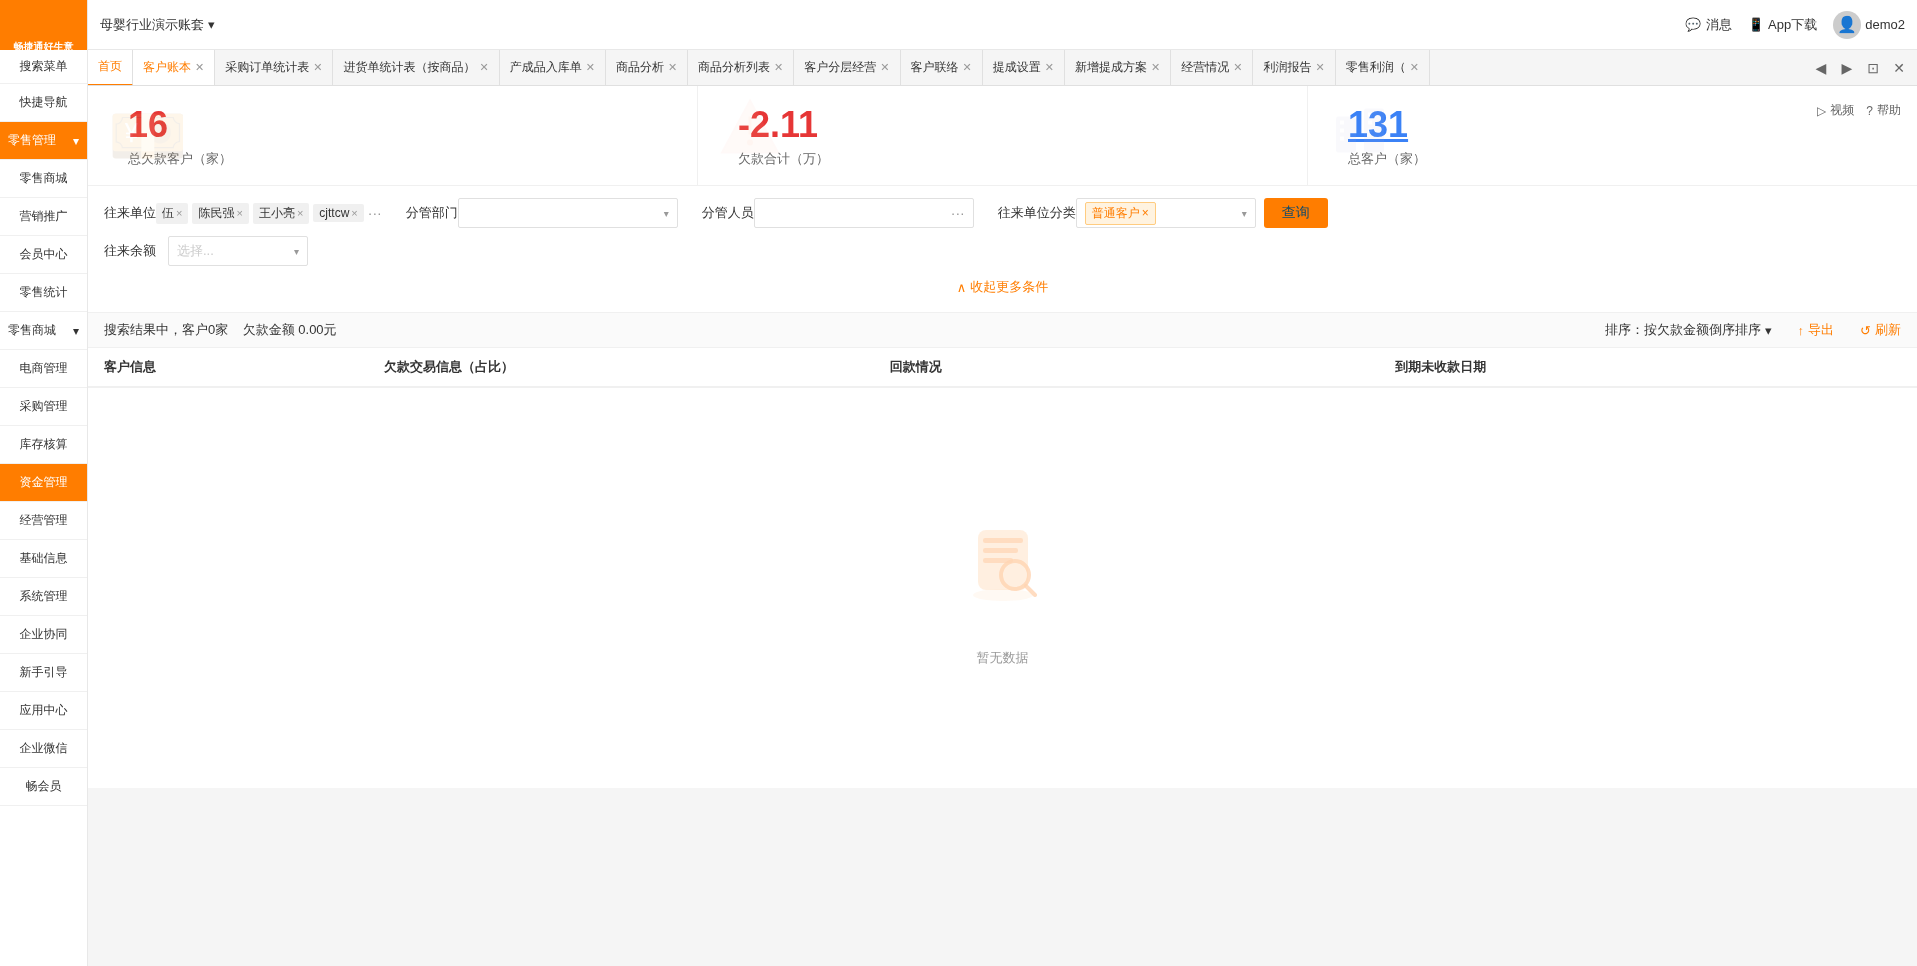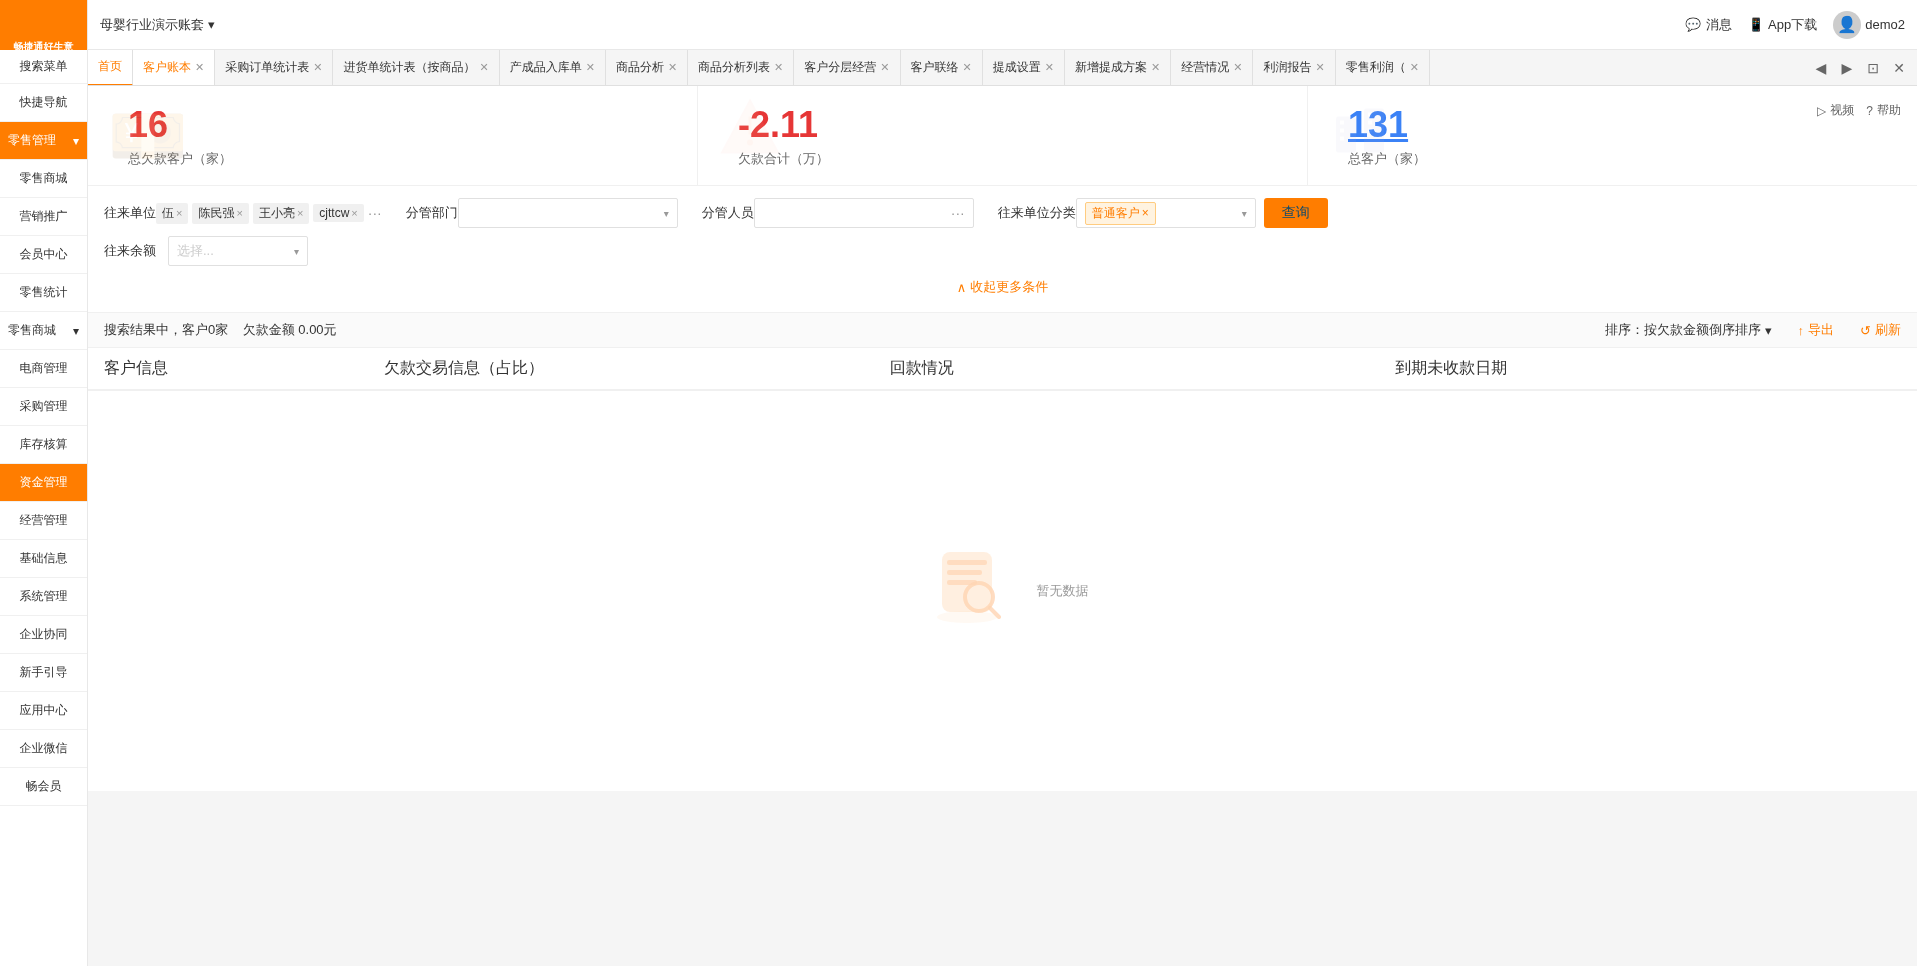--- a/index.html
+++ b/index.html
@@ -67,23 +67,23 @@
     
     .result-bar { background: #fafafa; padding: 8px 16px; border-bottom: 1px solid #f0f0f0; display: flex; align-items: center; justify-content: space-between; }
     .result-info { font-size: 13px; color: #333; }
     .result-actions { display: flex; align-items: center; gap: 26px; font-size: 13px; color: #333; }
     .sort-btn { display: flex; align-items: center; gap: 4px; cursor: pointer; }
     .export-btn { display: flex; align-items: center; gap: 4px; cursor: pointer; color: #ff7d00; }
     .refresh-btn { display: flex; align-items: center; gap: 4px; cursor: pointer; color: #ff7d00; }
 
     
     .table-header { display: grid; grid-template-columns: 280px 1fr 1fr 1fr; background: #fff; border-bottom: 2px solid #f0f0f0; padding: 10px 16px; }
-    .table-header-cell { font-size: 16px; color: #333; font-weight: 400; }
+    .table-header-cell { font-size: 13px; color: #333; font-weight: 700; }
     .table-body { background: #fff; min-height: 400px; display: flex; align-items: center; justify-content: center; }
-    .empty-state { display: flex; flex-direction: row; align-items: center; gap: 20px; padding: 60px 0; }
+    .empty-state { display: flex; flex-direction: column; align-items: center; gap: 20px; padding: 60px 0; }
     .empty-icon { font-size: 80px; opacity: 0.5; }
     .empty-text { color: #999; font-size: 13px; }
 
     
     .filter-row2 { display: flex; align-items: center; gap: 12px; }
 
     .tag-orange { background: #fff3e0; color: #ff7d00; border: 1px solid #ffcc80; border-radius: 2px; padding: 2px 6px; font-size: 12px; display: flex; align-items: center; gap: 2px; }
 
     
     ::-webkit-scrollbar { width: 6px; height: 6px; }

